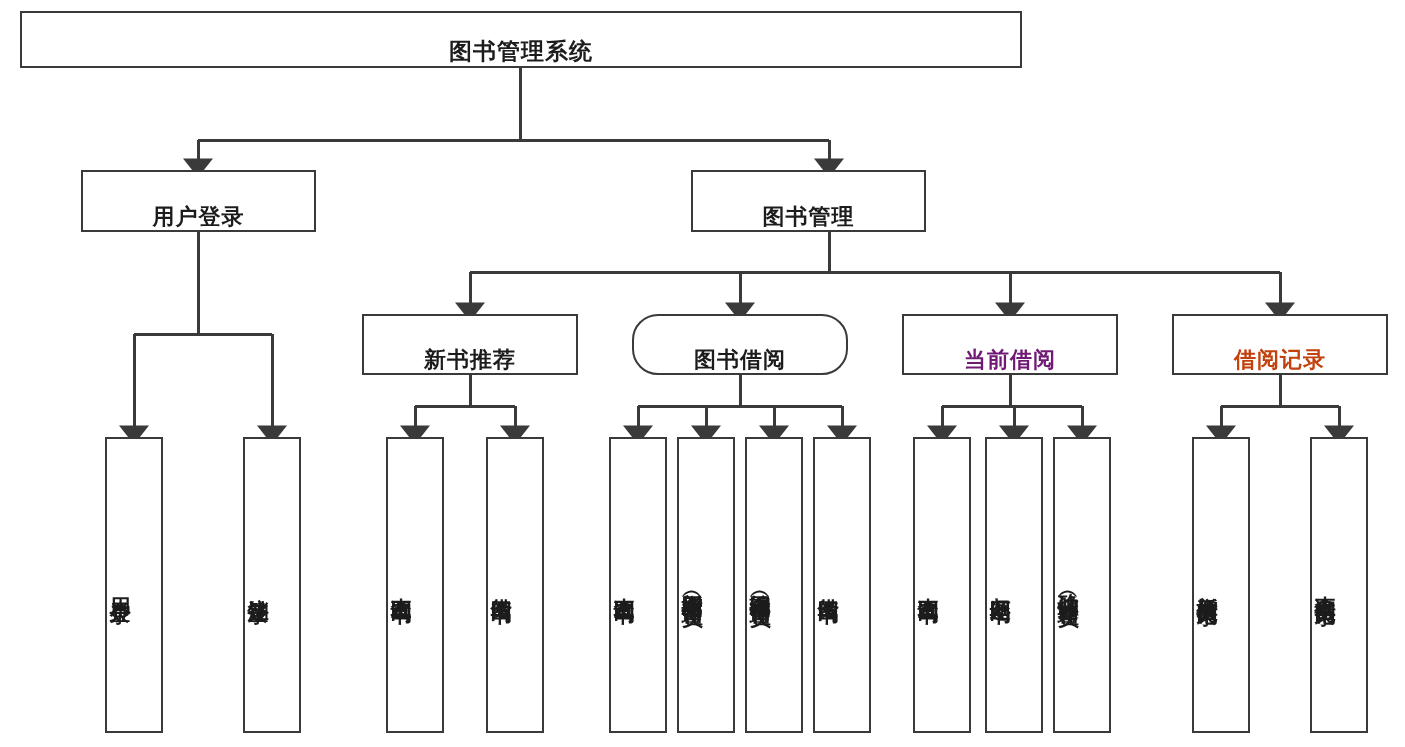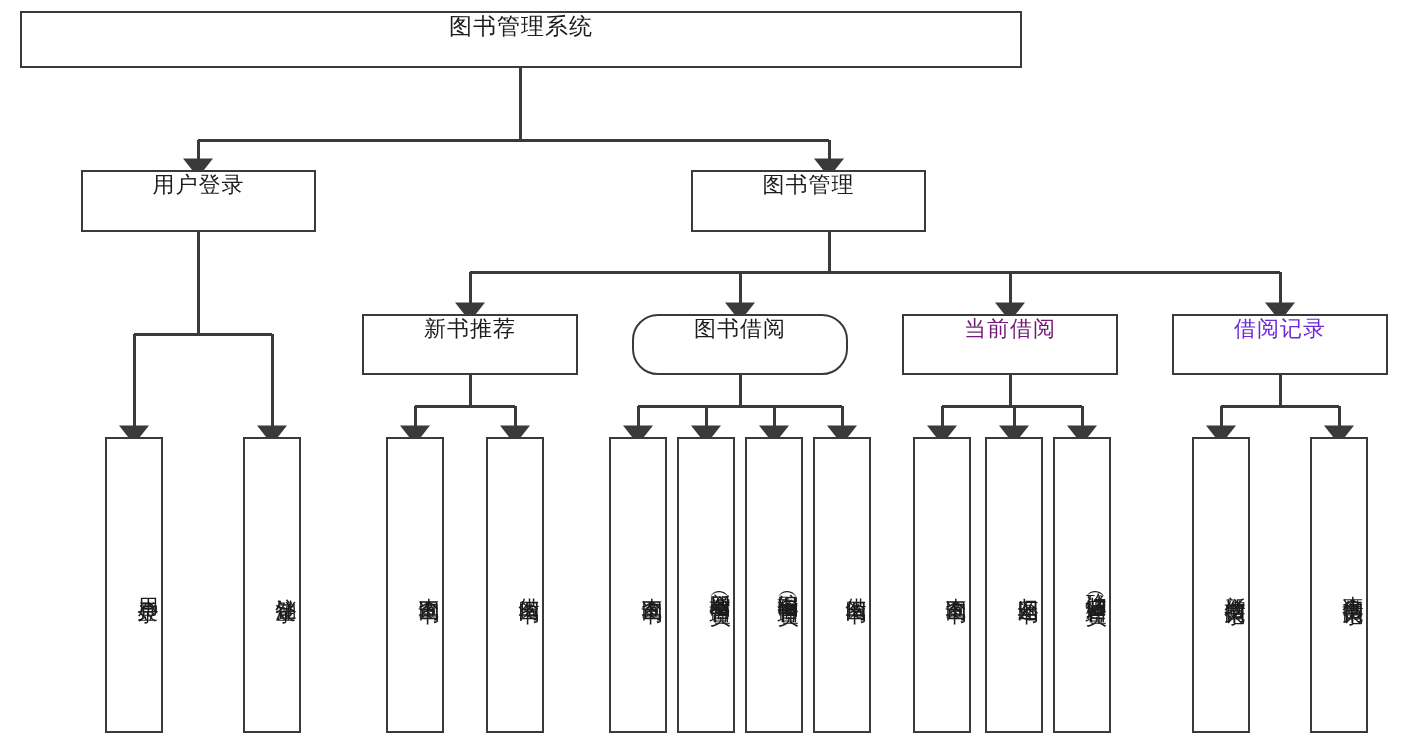--- a/index.html
+++ b/index.html
@@ -25,23 +25,24 @@
     width: 1405px;
     height: 747px;
     pointer-events: none;
   }
   .node {
     position: absolute;
     box-sizing: border-box;
     background: #ffffff;
     border: 2px solid #3a3a3a;
     display: flex;
-    align-items: flex-start;
+    align-items: flex-end;
     justify-content: center;
     color: #1c1c1c;
+    font-weight: bold;
   }
   .node.horizontal {
     font-size: 22px;
     letter-spacing: 1px;
     line-height: 1.2;
     white-space: nowrap;
   }
   .node.vertical {
     writing-mode: vertical-rl;
     text-orientation: upright;
@@ -121,21 +122,21 @@
       </div>
       <div class="node horizontal" style="left: 362px; top: 314px; width: 216px; height: 61px; border-color: rgb(58, 58, 58); background: rgb(255, 255, 255); color: rgb(28, 28, 28);">
         <span>新书推荐</span>
       </div>
       <div class="node horizontal" style="left: 632px; top: 314px; width: 216px; height: 61px; border-color: rgb(58, 58, 58); background: rgb(255, 255, 255); color: rgb(28, 28, 28); border-radius: 26px;">
         <span>图书借阅</span>
       </div>
       <div class="node horizontal" style="left: 902px; top: 314px; width: 216px; height: 61px; border-color: rgb(58, 58, 58); background: rgb(255, 255, 255); color: #701a75;">
         <span>当前借阅</span>
       </div>
-      <div class="node horizontal" style="left: 1172px; top: 314px; width: 216px; height: 61px; border-color: rgb(58, 58, 58); background: rgb(255, 255, 255); color: #6d28d9;">
+      <div class="node horizontal" style="left: 1172px; top: 314px; width: 216px; height: 61px; border-color: rgb(58, 58, 58); background: rgb(255, 255, 255); color: #c2410c;">
         <span>借阅记录</span>
       </div>
       <div class="node vertical" style="left: 105px; top: 437px; width: 58px; height: 296px; border-color: rgb(58, 58, 58); background: rgb(255, 255, 255); color: rgb(28, 28, 28);">
         <span>用户登录</span>
       </div>
       <div class="node vertical" style="left: 243px; top: 437px; width: 58px; height: 296px; border-color: rgb(58, 58, 58); background: rgb(255, 255, 255); color: rgb(28, 28, 28);">
         <span>注销登录</span>
       </div>
       <div class="node vertical" style="left: 386px; top: 437px; width: 58px; height: 296px; border-color: rgb(58, 58, 58); background: rgb(255, 255, 255); color: rgb(28, 28, 28);">
         <span>查询图书</span>

